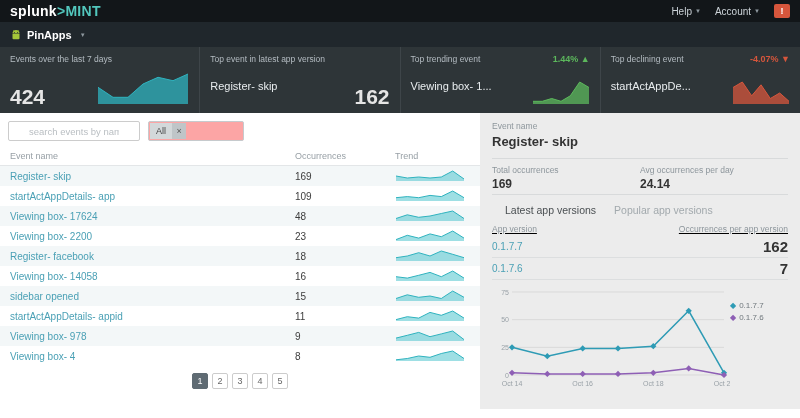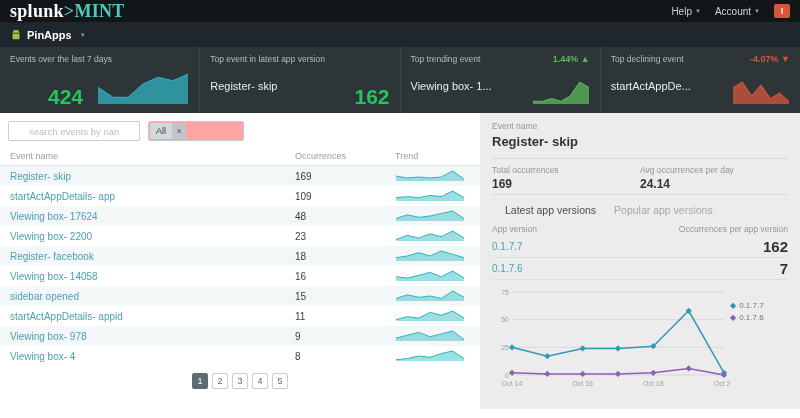--- a/index.html
+++ b/index.html
@@ -1,21 +1,21 @@
 <!DOCTYPE html>
 <html><head>
 <meta charset="utf-8">
 <style>
   * { box-sizing: border-box; margin: 0; padding: 0; }
   html,body { width: 800px; height: 418px; }
   body { font-family: "Liberation Sans", sans-serif; background: #fff; overflow: hidden; font-size: 11px; }
 
   
   .topbar { height: 22px; background: #121619; display: flex; align-items: center; padding: 0 10px; }
-  .logo { font-size: 18px; font-weight: bold; color: #fff; letter-spacing: .3px; font-family: Liberation Serif, serif; }
+  .logo { font-size: 14px; font-weight: bold; color: #fff; letter-spacing: .3px; }
   .logo .gt, .logo .product { color: #52c7bd; }
   .topbar-right { margin-left: auto; display: flex; align-items: center; gap: 14px; color: #ccd3d8; font-size: 10px; }
   .top-link { display: flex; align-items: center; cursor: pointer; }
   .caret { font-size: 6px; color: #8d979e; margin-left: 3px; }
   .alert-box { width: 16px; height: 14px; background: #d6563c; border-radius: 2px; color: #fff; font-size: 9px;
                display: flex; align-items: center; justify-content: center; font-weight: bold; cursor: pointer; }
 
   
   .navbar { height: 25px; background: #20272c; display: flex; align-items: stretch; padding: 0 8px; }
   .app-switcher { display: flex; align-items: center; gap: 5px; color: #fff; font-weight: bold; font-size: 11px; padding: 0 10px 0 2px; cursor: pointer; }
@@ -26,21 +26,21 @@
   
   .summary { height: 66px; background: #2e3538; display: flex; }
   .card { flex: 1; padding: 7px 10px 6px; border-left: 1px solid #3e4549; display: flex; flex-direction: column; }
   .card:first-child { border-left: none; }
   .card-title-row { display: flex; justify-content: space-between; align-items: center; }
   .card-title { color: #b4bcc2; font-size: 8.5px; }
   .delta { font-size: 9px; font-weight: bold; }
   .delta.up { color: #5cb85c; }
   .delta.down { color: #d6563c; }
   .card-body { display: flex; justify-content: space-between; align-items: flex-end; flex: 1; }
-  .big-num { color: #22c55e; font-size: 21px; font-weight: bold; line-height: 1; margin-left: 38px; }
+  .big-num { color: #e5e5e5; font-size: 21px; font-weight: bold; line-height: 1; }
   .card-event { color: #e8ecee; font-size: 11px; align-self: center; white-space: nowrap; }
 
   
   .content { display: flex; height: 296px; }
   .main { width: 480px; background: #fff; display: flex; flex-direction: column; }
   .toolbar { display: flex; gap: 8px; padding: 8px 8px 6px; align-items: center; }
   .search-input { width: 132px; height: 20px; border: 1px solid #ccc; border-radius: 2px; font-size: 9.5px; padding: 0 20px; color: #555; font-family: inherit; }
   .search-input::placeholder { color: #b9bec2; }
   .filter { height: 20px; border: 1px solid #c6cacd; background: #fca5a5; border-radius: 2px; display: flex; align-items: center; padding: 1px; width: 96px; cursor: pointer; }
   .chip { background: #d3d8da; font-size: 9px; color: #444; display: flex; align-items: center; height: 16px; }
@@ -63,21 +63,21 @@
   .detail { flex: 1; background: #ececec; padding: 8px 12px 4px; display: flex; flex-direction: column; }
   .small-label { font-size: 8.5px; color: #8d969c; }
   .detail-title { font-size: 13px; font-weight: bold; color: #333; margin: 3px 0 6px; }
   .divider { border-top: 1px solid #d8dadb; margin: 3px 0 6px; }
   .stats { display: flex; }
   .stat { width: 50%; }
   .stat-value { font-size: 12px; font-weight: bold; color: #333; margin-top: 2px; }
   .tabs { display: flex; gap: 18px; margin: 3px 0 8px; padding-left: 13px; }
   .tab { font-size: 10.5px; color: #a2a9ad; cursor: pointer; }
   .tab.active { color: #4a4f52; }
-  .versions-header { display: flex; justify-content: space-between; margin-bottom: 2px; }
+  .versions-header { display: flex; justify-content: space-between; margin-bottom: 2px; text-decoration: underline; }
   .version-row { display: flex; justify-content: space-between; align-items: center; border-bottom: 1px solid #dcdedf; padding: 2px 0; }
   .version-link { color: #4aa0b5; font-size: 10px; cursor: pointer; }
   .version-occ { font-size: 15px; font-weight: bold; color: #333; }
   .chart-wrap { display: flex; margin-top: 5px; }
   .legend { width: 58px; display: flex; flex-direction: column; gap: 3px; padding-top: 16px; }
   .legend-item { font-size: 8px; color: #6f777c; display: flex; align-items: center; gap: 3px; white-space: nowrap; }
 </style>
 </head>
 <body>
 

